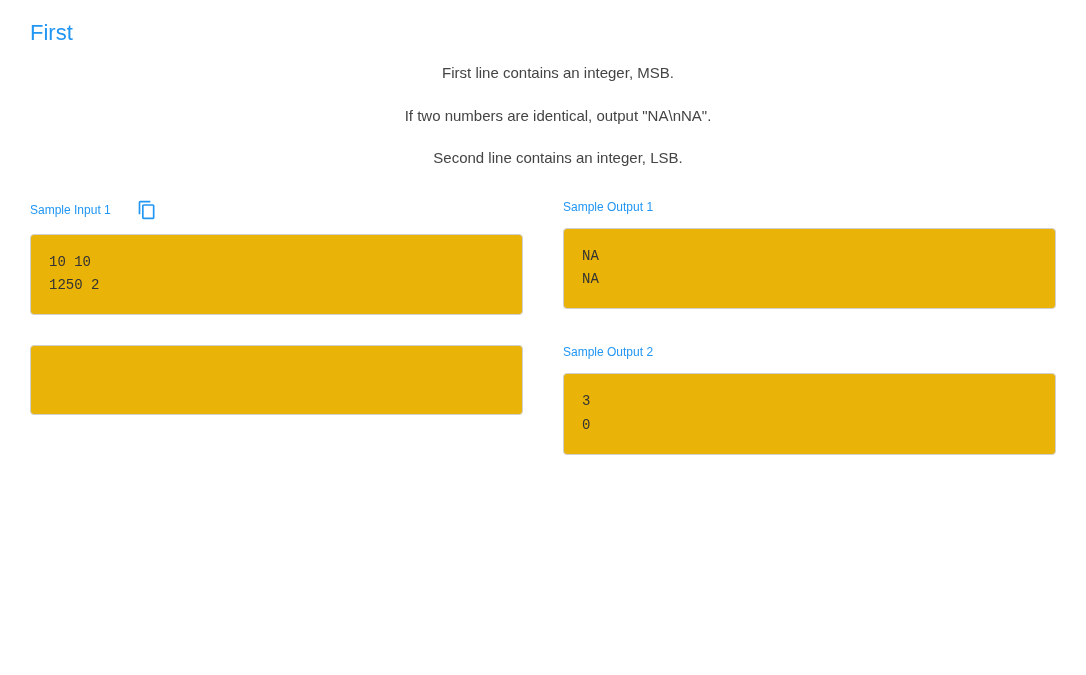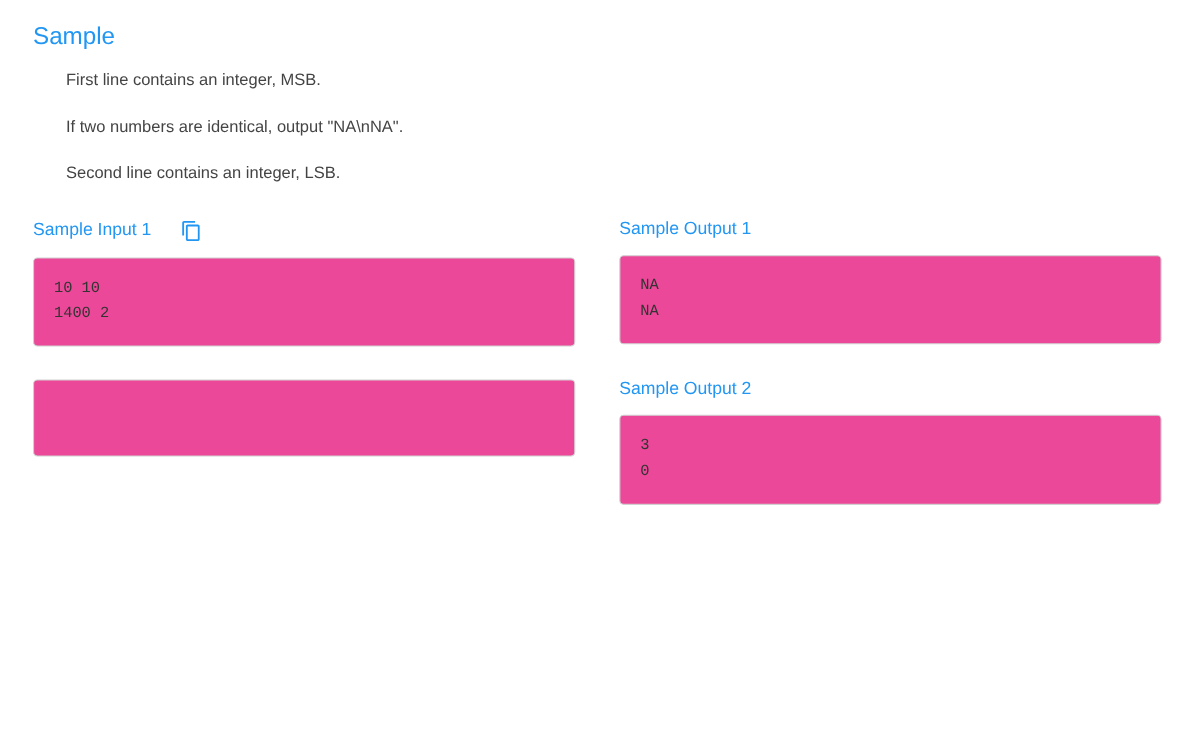--- a/index.html
+++ b/index.html
@@ -20,36 +20,37 @@
     .section-title {
       color: #2196F3;
       font-size: 22px;
       font-weight: 400;
       margin-bottom: 16px;
     }
 
     .output-description {
       padding-left: 30px;
       margin-bottom: 30px;
+      text-align: center;
     }
 
     .output-description p {
       font-size: 15px;
       color: #444;
       margin-bottom: 20px;
       line-height: 1.5;
     }
 
     .sample-section {
       width: 100%;
     }
 
     .sample-title {
       color: #2196F3;
-      font-size: 16px;
+      font-size: 12px;
       font-weight: 400;
       margin-bottom: 14px;
       display: flex;
       align-items: center;
       gap: 26px;
     }
 
     .copy-icon {
       cursor: pointer;
       color: #2196F3;
@@ -61,60 +62,60 @@
     .copy-icon svg {
       width: 20px;
       height: 20px;
       fill: #2196F3;
     }
 
     .code-box {
       border: 1px solid #d0d0d0;
       border-radius: 4px;
       padding: 16px 18px;
-      background-color: #ec4899;
+      background-color: #eab308;
       font-family: 'Courier New', monospace;
       font-size: 14px;
       color: #333;
       line-height: 1.7;
       min-height: 70px;
     }
 
     .row-pair {
       display: grid;
       grid-template-columns: 1fr 1fr;
       gap: 20px 40px;
       margin-bottom: 30px;
     }
   </style>
 </head>
 <body>
 
 <div>
-  <h2 class="section-title">Sample</h2>
+  <h2 class="section-title">First</h2>
   <div class="output-description">
     <p>First line contains an integer, MSB.</p>
     <p>If two numbers are identical, output "NA\nNA".</p>
     <p>Second line contains an integer, LSB.</p>
   </div>
 </div>
 
 <div class="row-pair">
   <div class="sample-section">
     <div class="sample-title">
       <span>Sample Input 1</span>
       <span class="copy-icon">
         <svg viewBox="0 0 24 24" xmlns="http://www.w3.org/2000/svg">
           <path d="M16 1H4C2.9 1 2 1.9 2 3v14h2V3h12V1zm3 4H8C6.9 5 6 5.9 6 7v14c0 1.1.9 2 2 2h11c1.1 0 2-.9 2-2V7c0-1.1-.9-2-2-2zm0 16H8V7h11v14z"></path>
         </svg>
       </span>
     </div>
     <div class="code-box">
       <div>10 10</div>
-      <div>1400 2</div>
+      <div>1250 2</div>
     </div>
   </div>
   <div class="sample-section">
     <div class="sample-title">
       <span>Sample Output 1</span>
     </div>
     <div class="code-box">
       <div>NA</div>
       <div>NA</div>
     </div>

